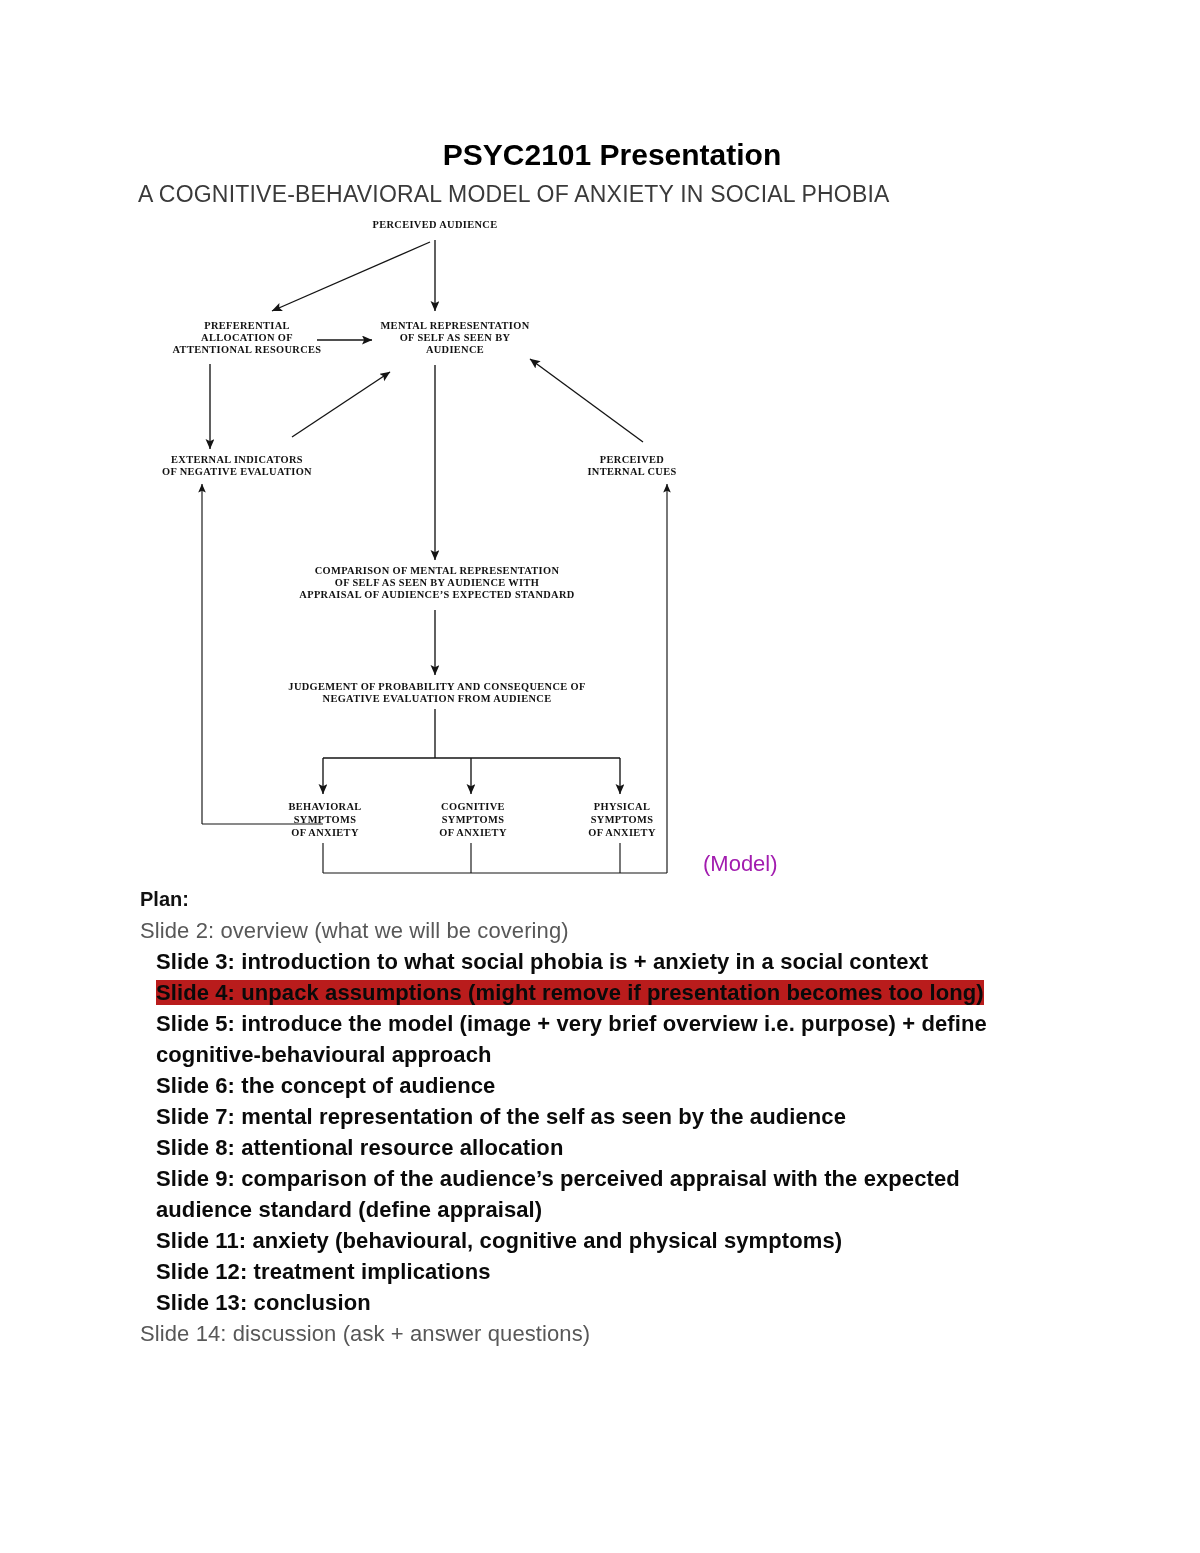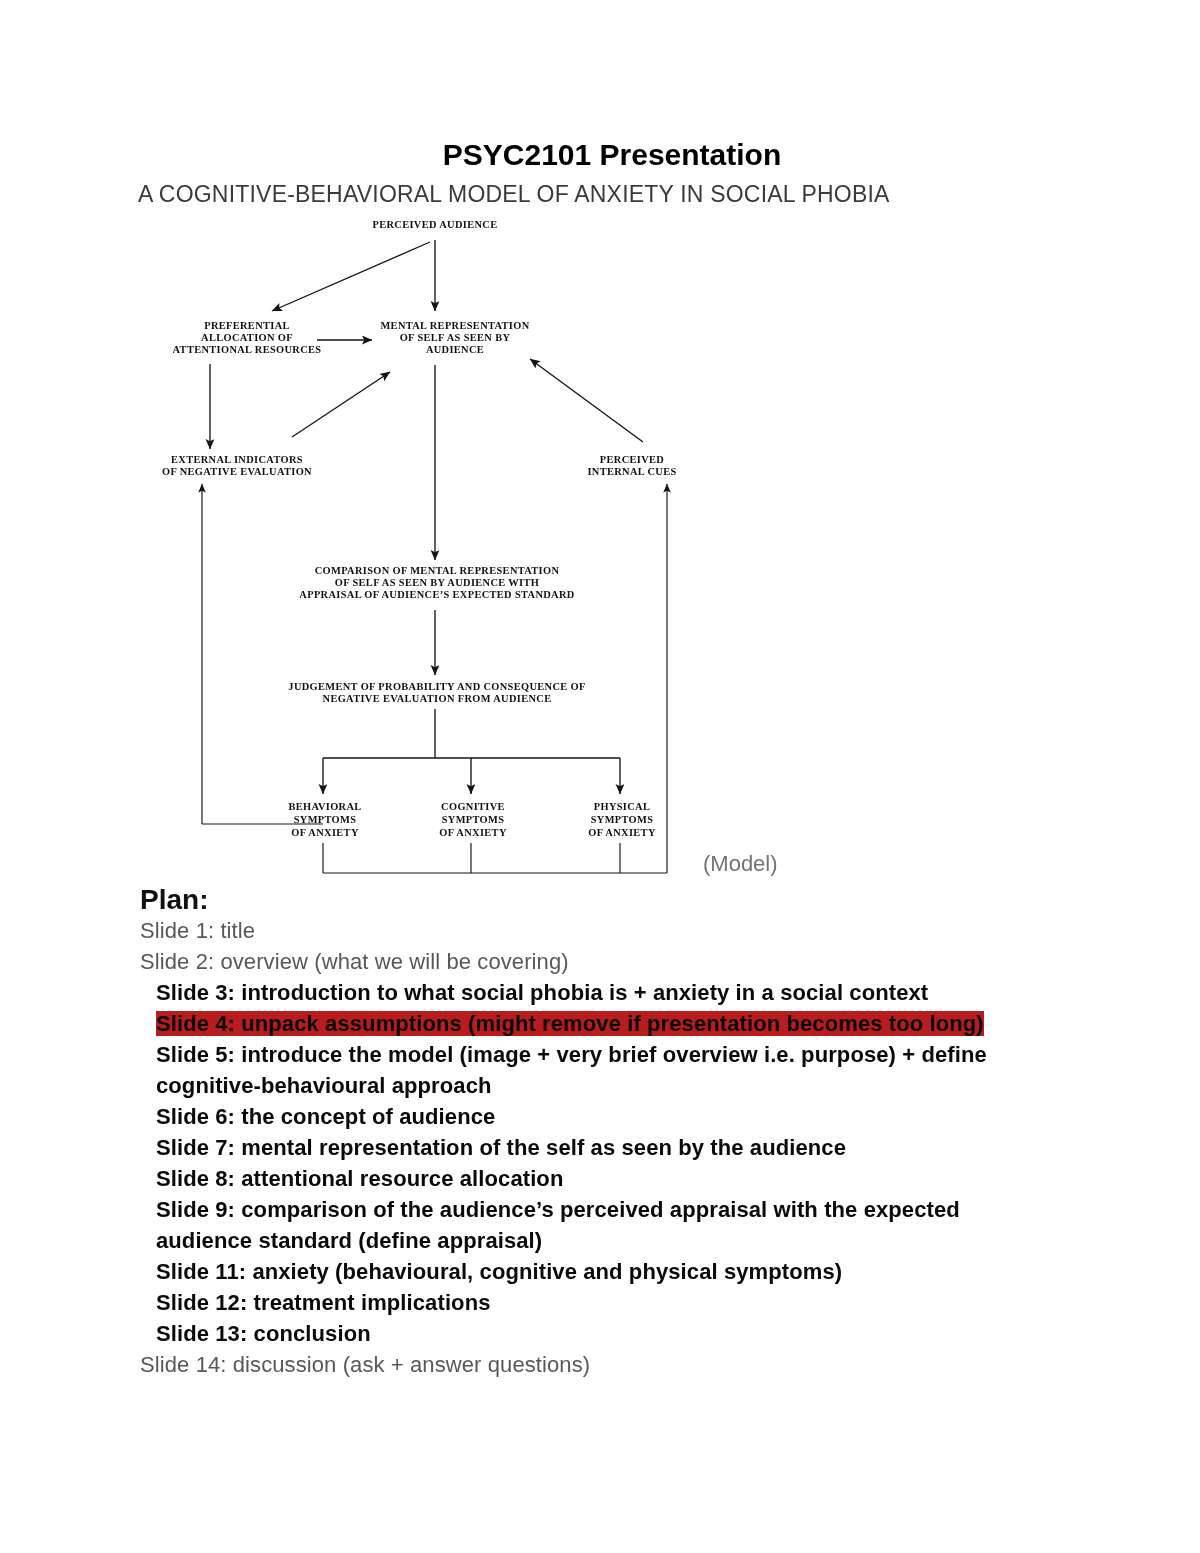--- a/index.html
+++ b/index.html
@@ -60,33 +60,33 @@
     letter-spacing: 0.35px;
   }
   .dg-line { stroke: #141414; stroke-width: 1.35; fill: none; }
   .dg-line-thin { stroke: #141414; stroke-width: 1.15; fill: none; }
 
   #model-caption {
     position: absolute;
     left: 703px;
     top: 851px;
     font-size: 22px;
-    color: #737373;
+    color: #a21caf;
     font-weight: normal;
   }
 
   
   #plan-section {
     position: absolute;
     left: 140px;
     top: 884px;
     width: 900px;
   }
   .plan-heading {
-    font-size: 28px;
+    font-size: 20px;
     font-weight: bold;
     color: #111111;
     line-height: 31px;
     margin: 0;
   }
   .plan-line {
     font-size: 22px;
     line-height: 31px;
     margin: 0;
     letter-spacing: 0.1px;
@@ -191,21 +191,20 @@
       <line class="dg-line-thin" x1="183" y1="612" x2="62" y2="612"></line>
       <line class="dg-line-thin" x1="62" y1="612" x2="62" y2="272" marker-end="url(#ah)"></line>
     </svg>
   </div>
 
   <div id="model-caption">(Model)</div>
 
   <div id="plan-section">
     <div class="plan-heading">Plan:</div>
     <div id="plan-list">
-        <div class="plan-line muted">Slide 1: title</div>
         <div class="plan-line muted">Slide 2: overview (what we will be covering)</div>
         <div class="plan-line strong">Slide 3: introduction to what social phobia is + anxiety in a social context</div>
         <div class="plan-line strong"><span class="hl">Slide 4: unpack assumptions (might remove if presentation becomes too long)</span></div>
         <div class="plan-line strong">Slide 5: introduce the model (image + very brief overview i.e. purpose) + define cognitive-behavioural approach</div>
         <div class="plan-line strong">Slide 6: the concept of audience</div>
         <div class="plan-line strong">Slide 7: mental representation of the self as seen by the audience</div>
         <div class="plan-line strong">Slide 8: attentional resource allocation</div>
         <div class="plan-line strong">Slide 9: comparison of the audience’s perceived appraisal with the expected audience standard (define appraisal)</div>
         <div class="plan-line strong">Slide 11: anxiety (behavioural, cognitive and physical symptoms)</div>
         <div class="plan-line strong">Slide 12: treatment implications</div>

